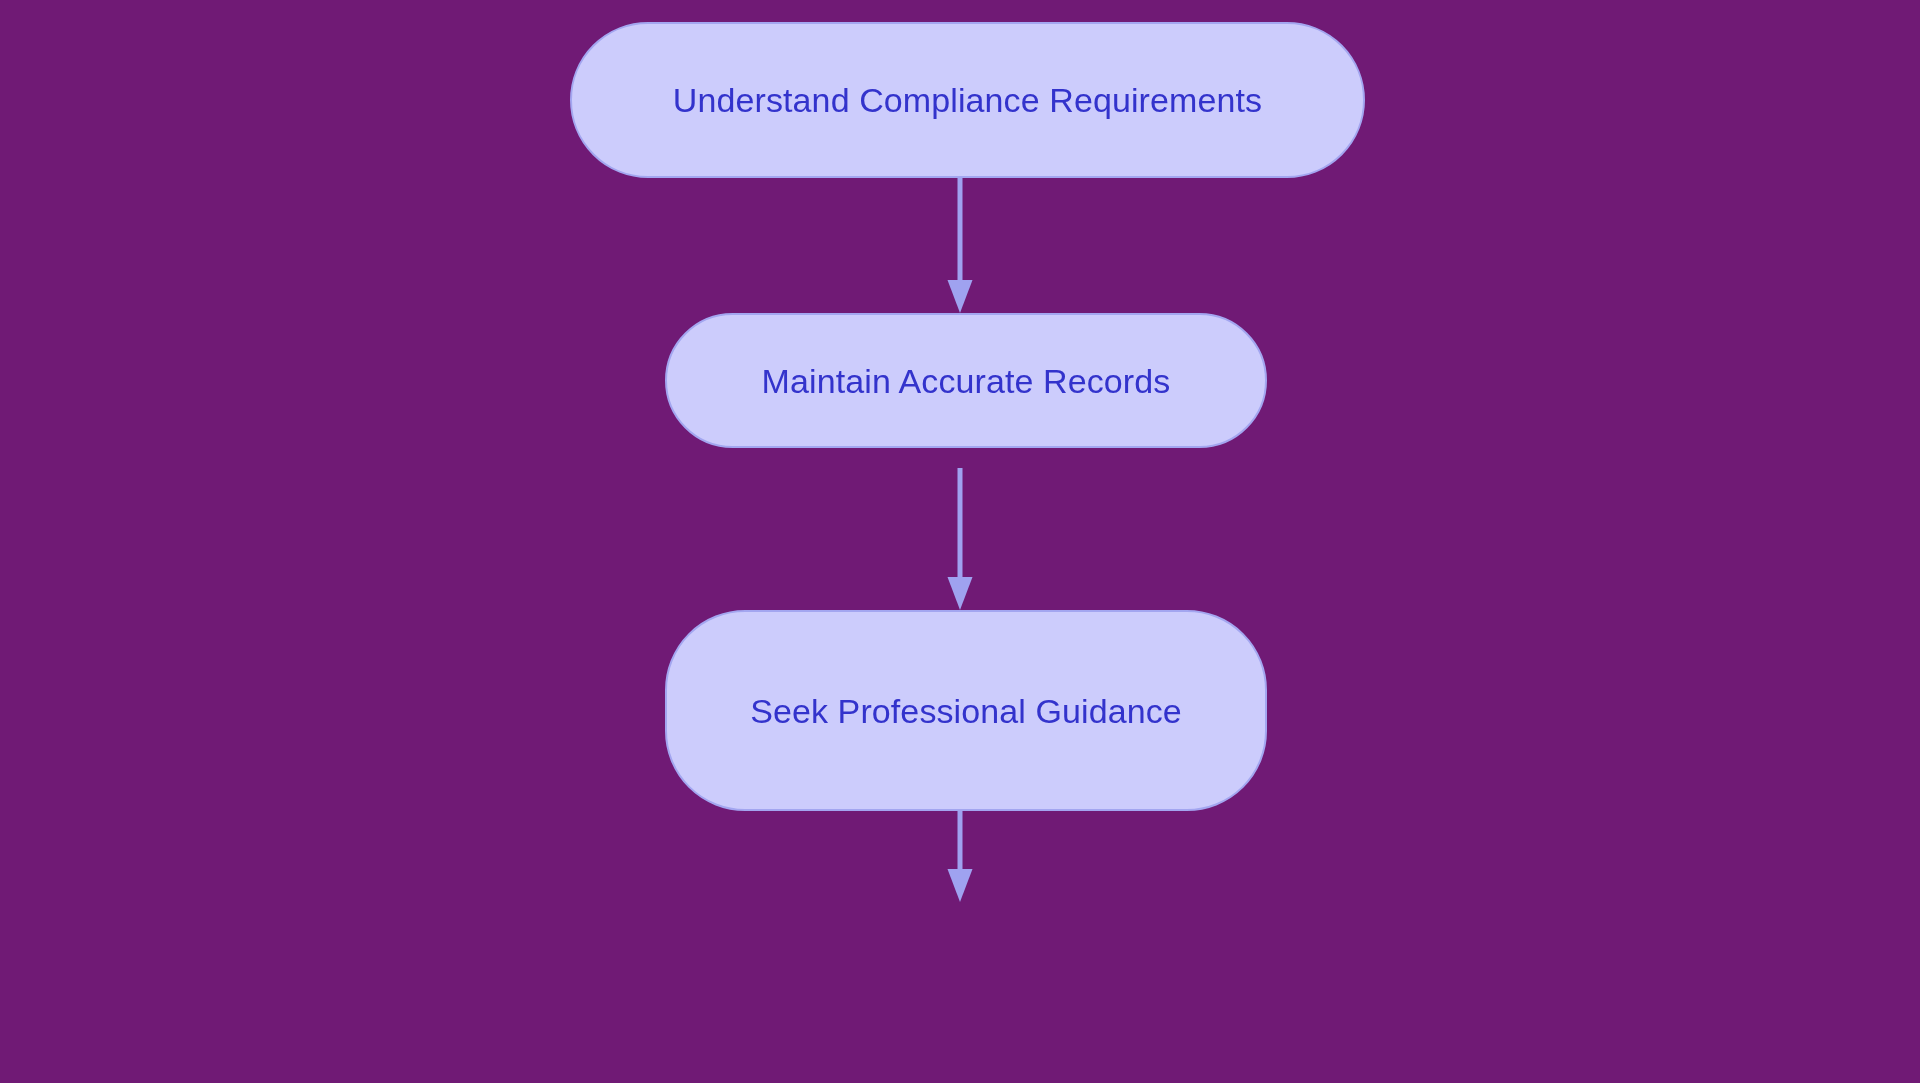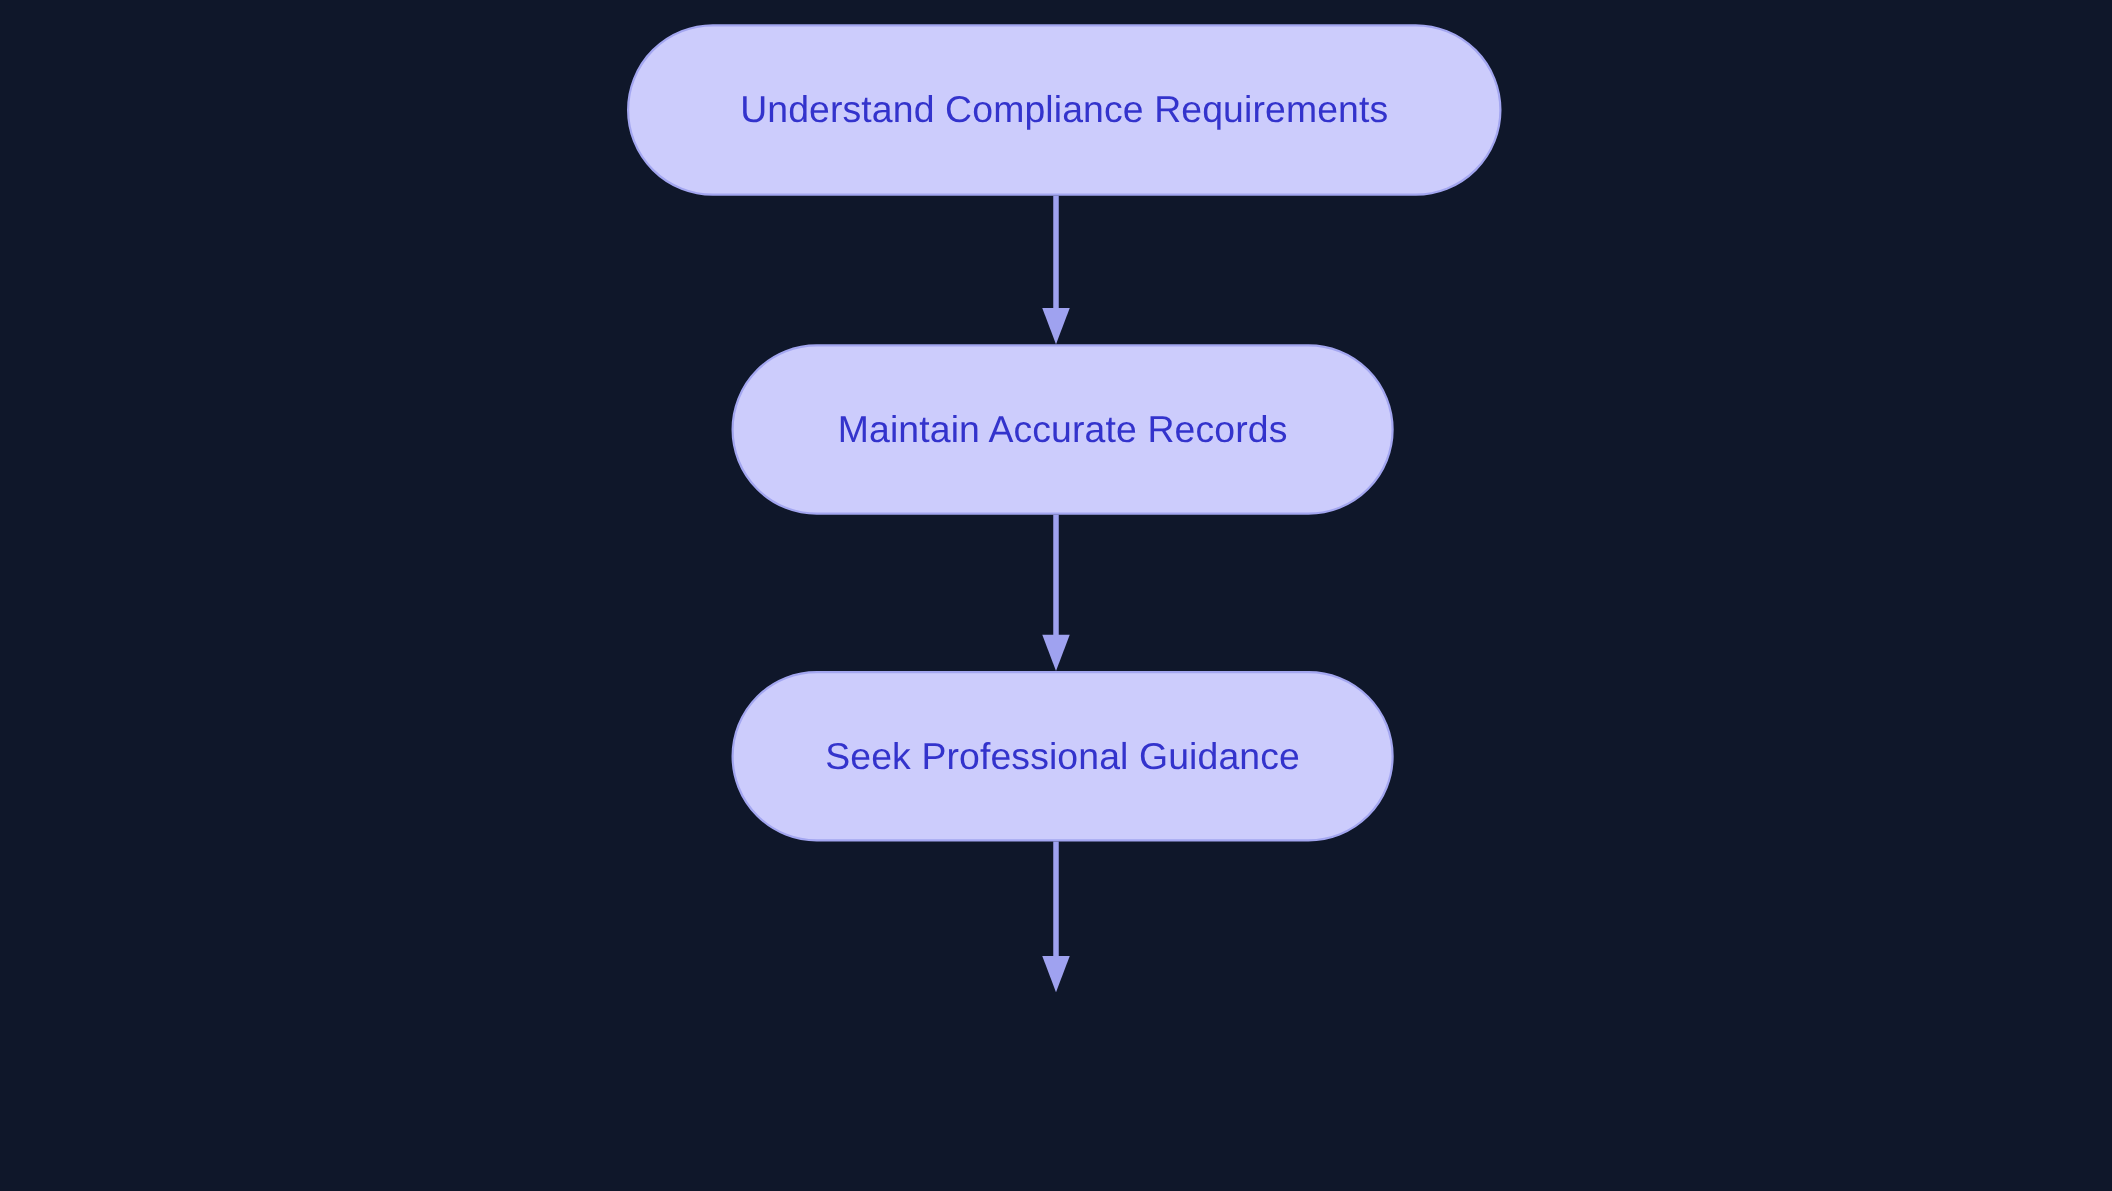--- a/index.html
+++ b/index.html
@@ -7,21 +7,21 @@
     padding: 0;
     background: #ffffff;
   }
   body {
     font-family: "Liberation Sans", sans-serif;
   }
   #flowchart-canvas {
     position: relative;
     width: 1920px;
     height: 1083px;
-    background: #0f172a;
+    background: #701a75;
     overflow: hidden;
   }
   .node {
     position: absolute;
     box-sizing: border-box;
     display: flex;
     align-items: center;
     justify-content: center;
     background: #ccccfc;
     border: 2px solid #a3a6f0;
@@ -71,22 +71,22 @@
     <svg width="40" height="137" viewBox="0 0 40 137" xmlns="http://www.w3.org/2000/svg">
       <line x1="20" y1="0" x2="20" y2="110" stroke="#9fa2f0" stroke-width="5"></line>
       <polygon points="20,137 7.5,104 32.5,104" fill="#9fa2f0"></polygon>
     </svg>
   </div>
 
   <div class="node" style="left:570px; top:22px; width:795px; height:156px;">
     <span class="node-label">Understand Compliance Requirements</span>
   </div>
 
-  <div class="node" style="left:665px; top:313px; width:602px; height:155px;">
+  <div class="node" style="left:665px; top:313px; width:602px; height:135px;">
     <span class="node-label">Maintain Accurate Records</span>
   </div>
 
-  <div class="node" style="left:665px; top:610px; width:602px; height:155px;">
+  <div class="node" style="left:665px; top:610px; width:602px; height:201px;">
     <span class="node-label">Seek Professional Guidance</span>
   </div>
 
 
 </div>
 
 </body></html>

